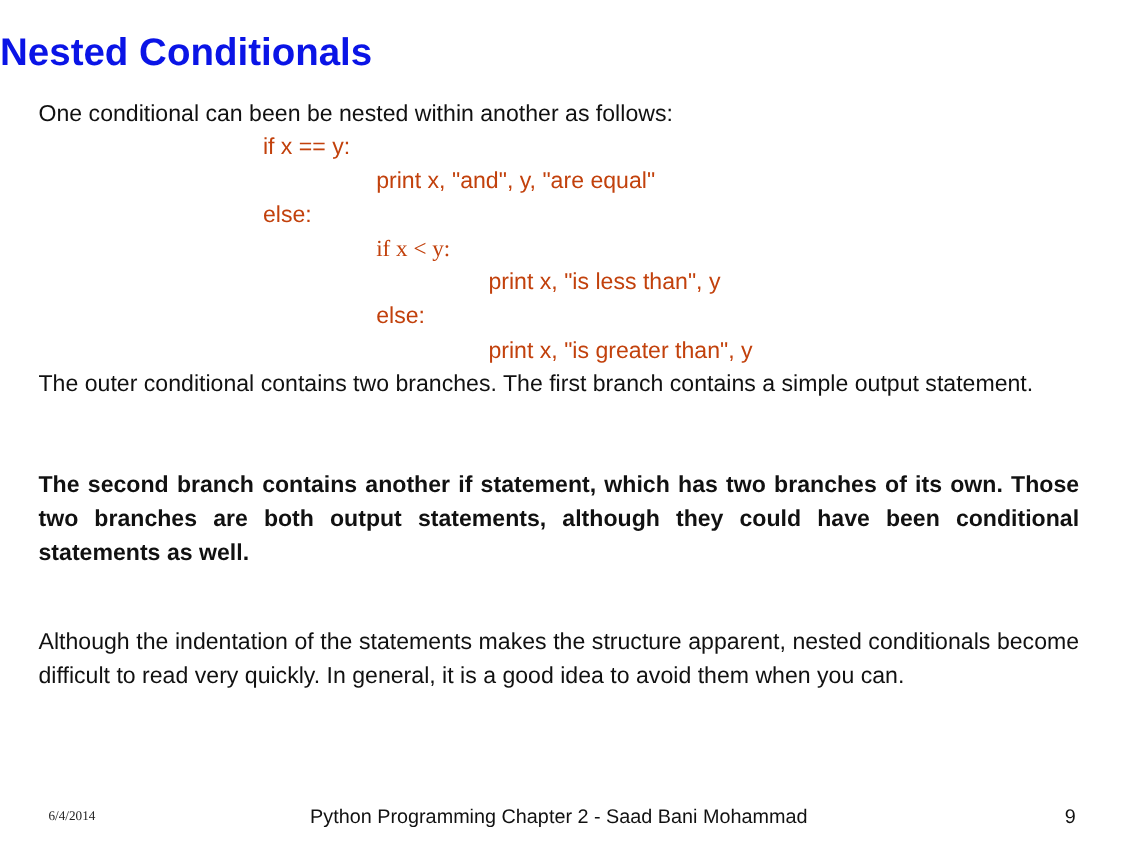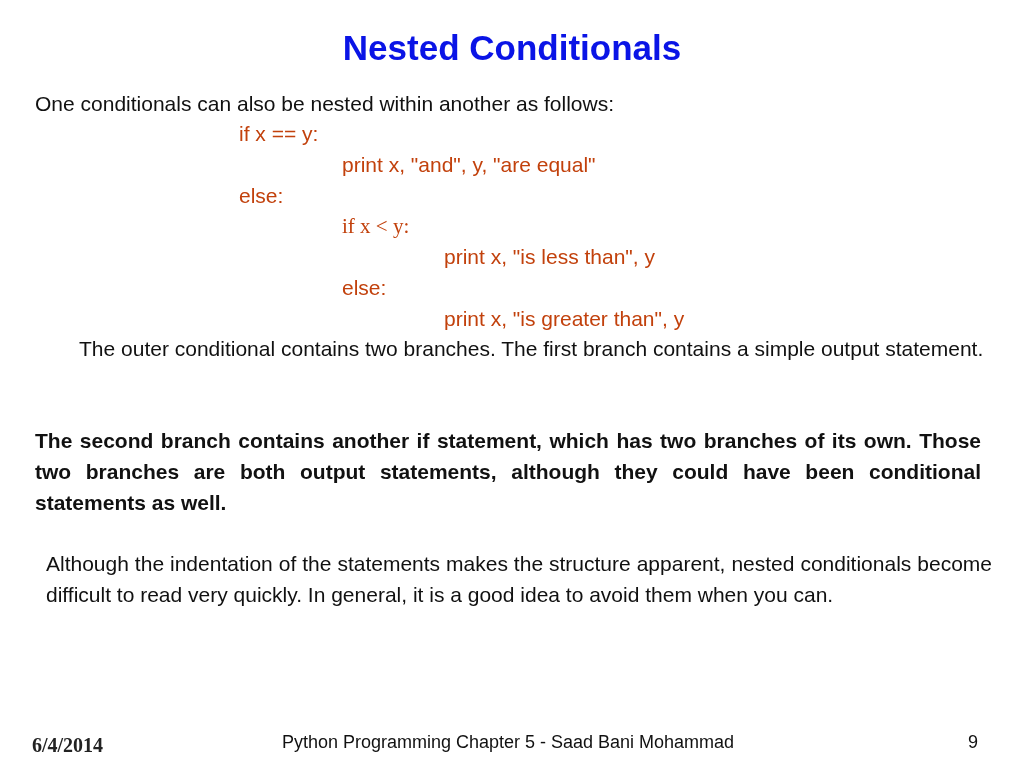--- a/index.html
+++ b/index.html
@@ -1,61 +1,61 @@
 <!DOCTYPE html>
 <html><head>
   <meta charset="utf-8">
   <style>
     html, body { margin: 0; padding: 0; }
     body {
       width: 1024px; height: 768px; background: #ffffff; position: relative; overflow: hidden;
       font-family: "Liberation Sans", sans-serif;
     }
     .title {
-      position: absolute; left: 0; width: 1024px; top: 24px; text-align: center;
+      position: absolute; left: 0; width: 1024px; top: 24px; text-align: left;
       font-size: 35px; font-weight: bold; color: #0a14e6; line-height: 48px;
     }
     .intro {
       position: absolute; left: 35px; top: 88px; font-size: 21px; color: #111; line-height: 31px;
     }
     .code-line {
       position: absolute; font-size: 21px; color: #c2410c; line-height: 31px; white-space: pre;
     }
     .para {
       position: absolute; left: 35px; width: 946px; font-size: 21px; color: #111;
       line-height: 31px; text-align: justify; text-align-last: left;
     }
     .footer-date {
-      position: absolute; left: 32px; top: 734px; font-family: "Liberation Serif", serif;
-      font-size: 20px; color: #222; font-weight: bold;
+      position: absolute; left: 44px; top: 734px; font-family: "Liberation Serif", serif;
+      font-size: 12px; color: #222;
     }
     .footer-title {
       position: absolute; left: 0; width: 1016px; top: 732px; text-align: center;
       font-size: 18px; color: #111;
     }
     .footer-page {
       position: absolute; left: 968px; top: 732px; font-size: 18px; color: #111;
     }
   </style>
 </head>
 <body>
 
 <div class="title">Nested Conditionals</div>
 
-<div class="intro">One conditionals can also be nested within another as follows:</div>
+<div class="intro">One conditional can been be nested within another as follows:</div>
 
 <div>
   <div class="code-line" style="left:239px; top:118px;">if x == y:</div>
   <div class="code-line" style="left:342px; top:149px;">print x, "and", y, "are equal"</div>
   <div class="code-line" style="left:239px; top:180px;">else:</div>
   <div class="code-line" style="left:342px; top:211px;font-family:Liberation Serif, serif;">if x &lt; y:</div>
   <div class="code-line" style="left:444px; top:241px;">print x, "is less than", y</div>
   <div class="code-line" style="left:342px; top:272px;">else:</div>
   <div class="code-line" style="left:444px; top:303px;">print x, "is greater than", y</div>
 </div>
 
-<div class="para" style="top:333px;margin-left:44px;">The outer conditional contains two branches. The first branch contains a simple output statement.</div>
+<div class="para" style="top:333px;">The outer conditional contains two branches. The first branch contains a simple output statement.</div>
 <div class="para" style="top:425px;font-weight:bold;">The second branch contains another if statement, which has two branches of its own. Those two branches are both output statements, although they could have been conditional statements as well.</div>
-<div class="para" style="top:548px;margin-left:11px;">Although the indentation of the statements makes the structure apparent, nested conditionals become difficult to read very quickly. In general, it is a good idea to avoid them when you can.</div>
+<div class="para" style="top:568px;">Although the indentation of the statements makes the structure apparent, nested conditionals become difficult to read very quickly. In general, it is a good idea to avoid them when you can.</div>
 
 <div class="footer-date">6/4/2014</div>
-<div class="footer-title">Python Programming Chapter 5 - Saad Bani Mohammad</div>
+<div class="footer-title">Python Programming Chapter 2 - Saad Bani Mohammad</div>
 <div class="footer-page">9</div>
 
 </body></html>

